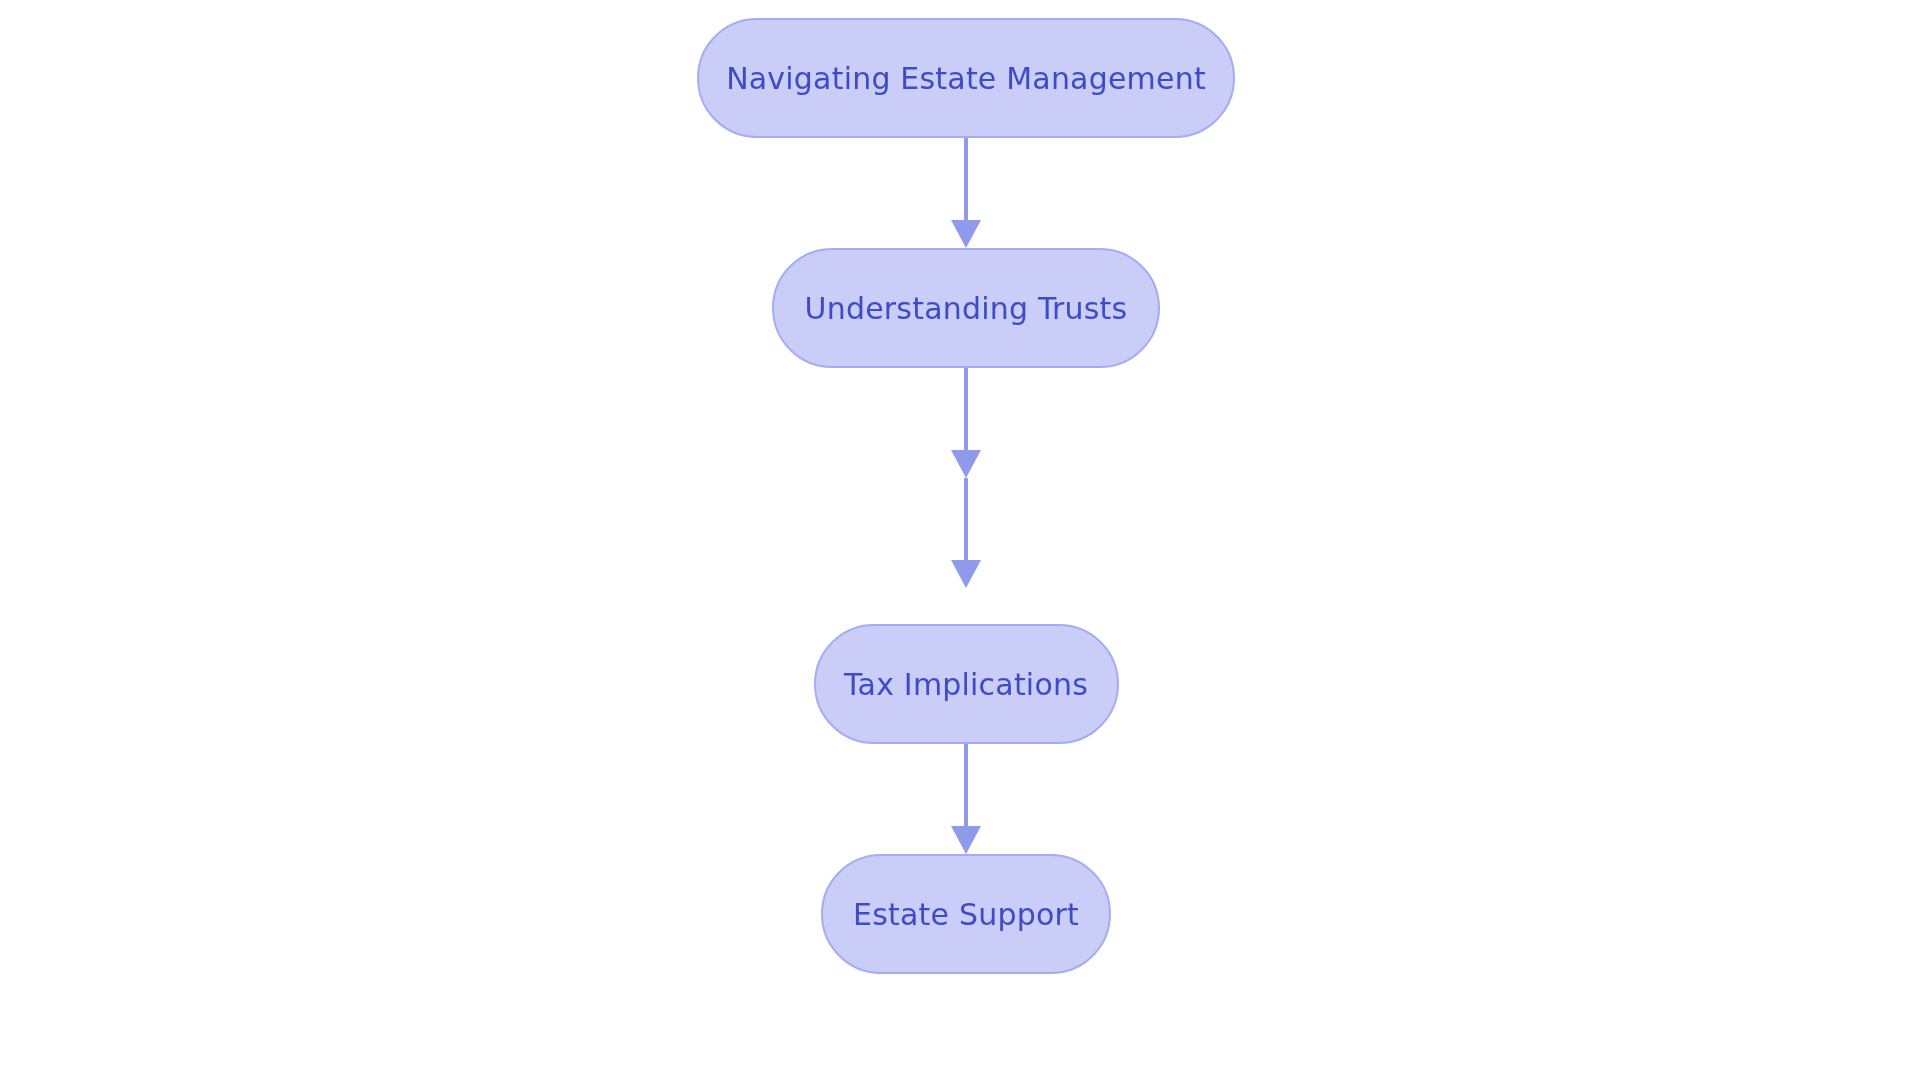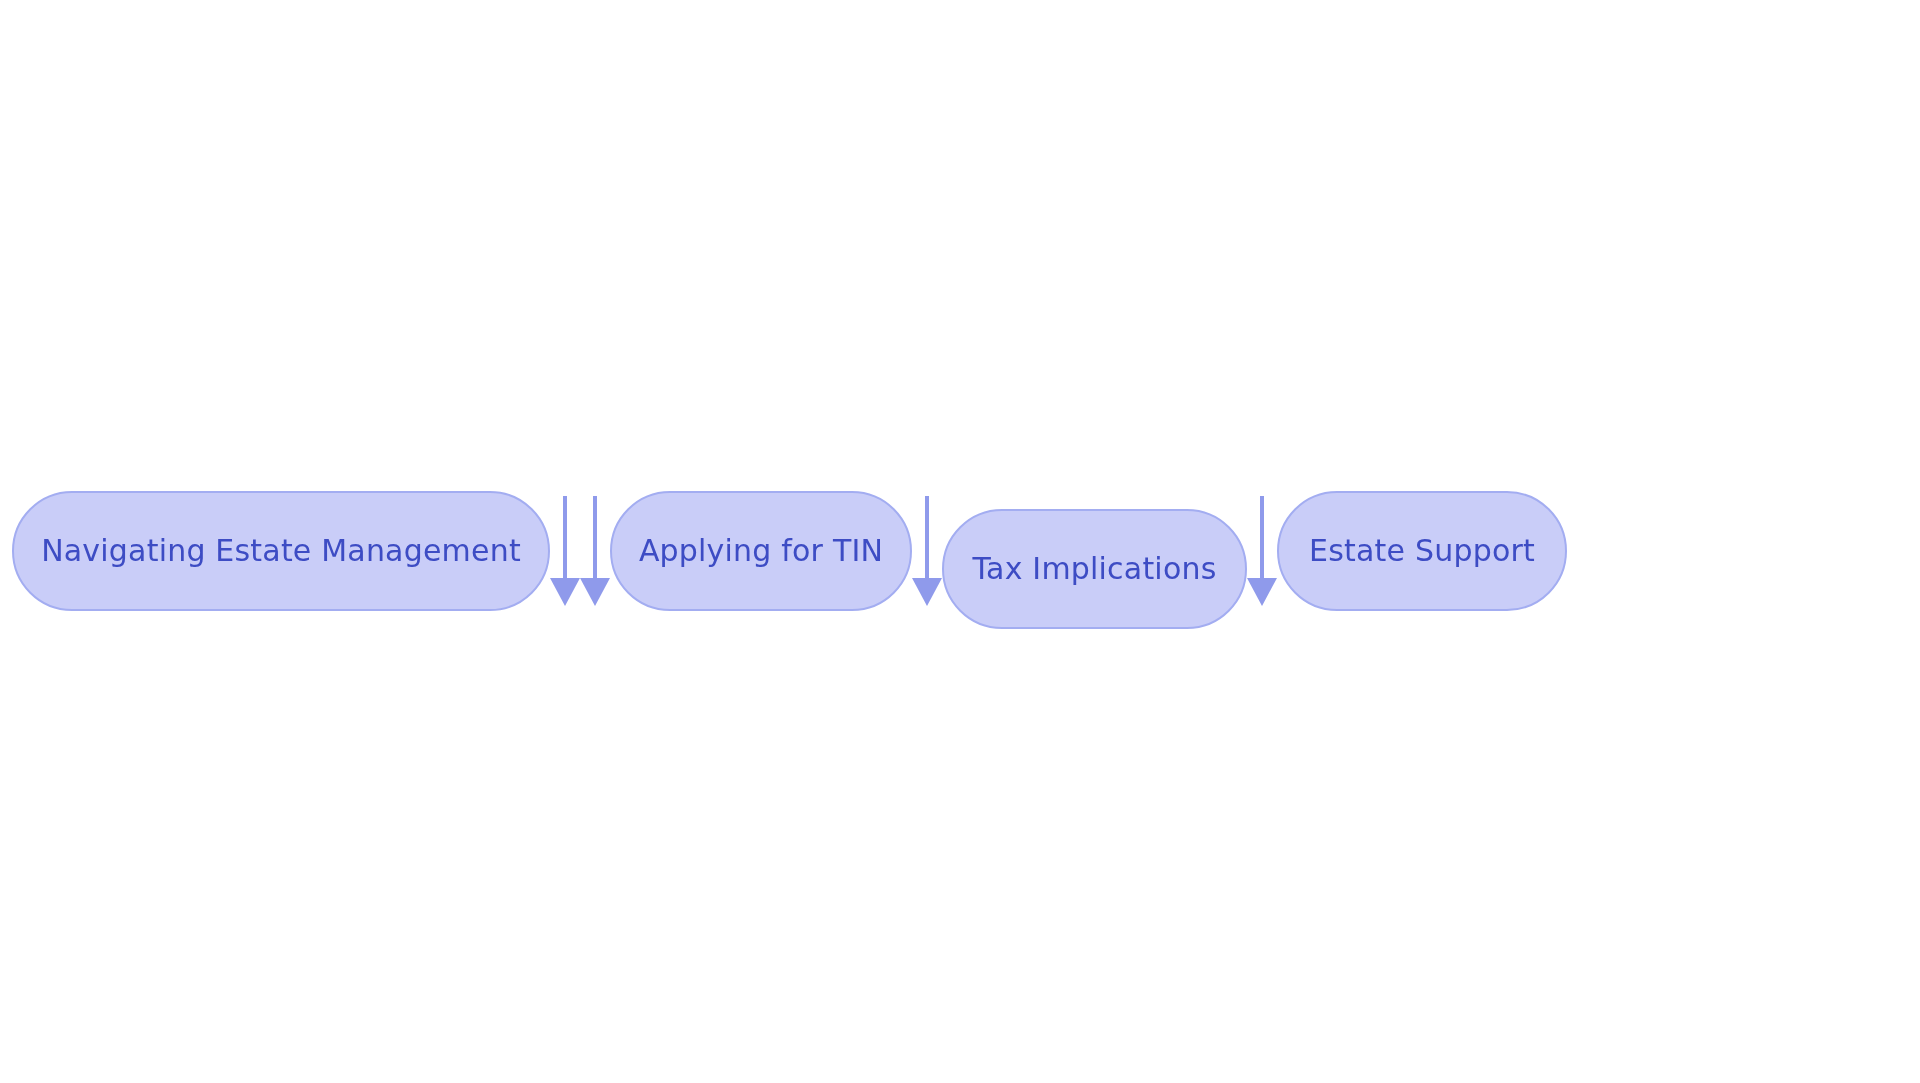--- a/index.html
+++ b/index.html
@@ -14,21 +14,21 @@
   :root {
     --node-fill: #c9cdf8;
     --node-border: #a3adf1;
     --node-text: #3d4cc4;
     --arrow-color: #8f9aeb;
   }
   .canvas {
     width: 100%;
     height: 100%;
     display: flex;
-    flex-direction: row;
+    flex-direction: column;
     align-items: center;
     padding-top: 18px;
     box-sizing: border-box;
     padding-left: 12px;
   }
   .flow-node {
     height: 120px;
     border-radius: 60px;
     background: var(--node-fill);
     border: 2px solid var(--node-border);
@@ -79,29 +79,29 @@
 
   <div class="flow-node node-w1">
     <span class="node-label">Navigating Estate Management</span>
   </div>
 
   <div class="connector">
     <div class="arrow-line"></div>
     <div class="arrow-head"></div>
   </div>
 
+  <div class="flow-node node-w2">
+    <span class="node-label">Understanding Trusts</span>
+  </div>
 
   <div class="connector">
     <div class="arrow-line"></div>
     <div class="arrow-head"></div>
   </div>
 
-  <div class="flow-node node-w3">
-    <span class="node-label">Applying for TIN</span>
-  </div>
 
   <div class="connector">
     <div class="arrow-line"></div>
     <div class="arrow-head"></div>
   </div>
 
   <div class="flow-node node-w4">
     <span class="node-label">Tax Implications</span>
   </div>
 

